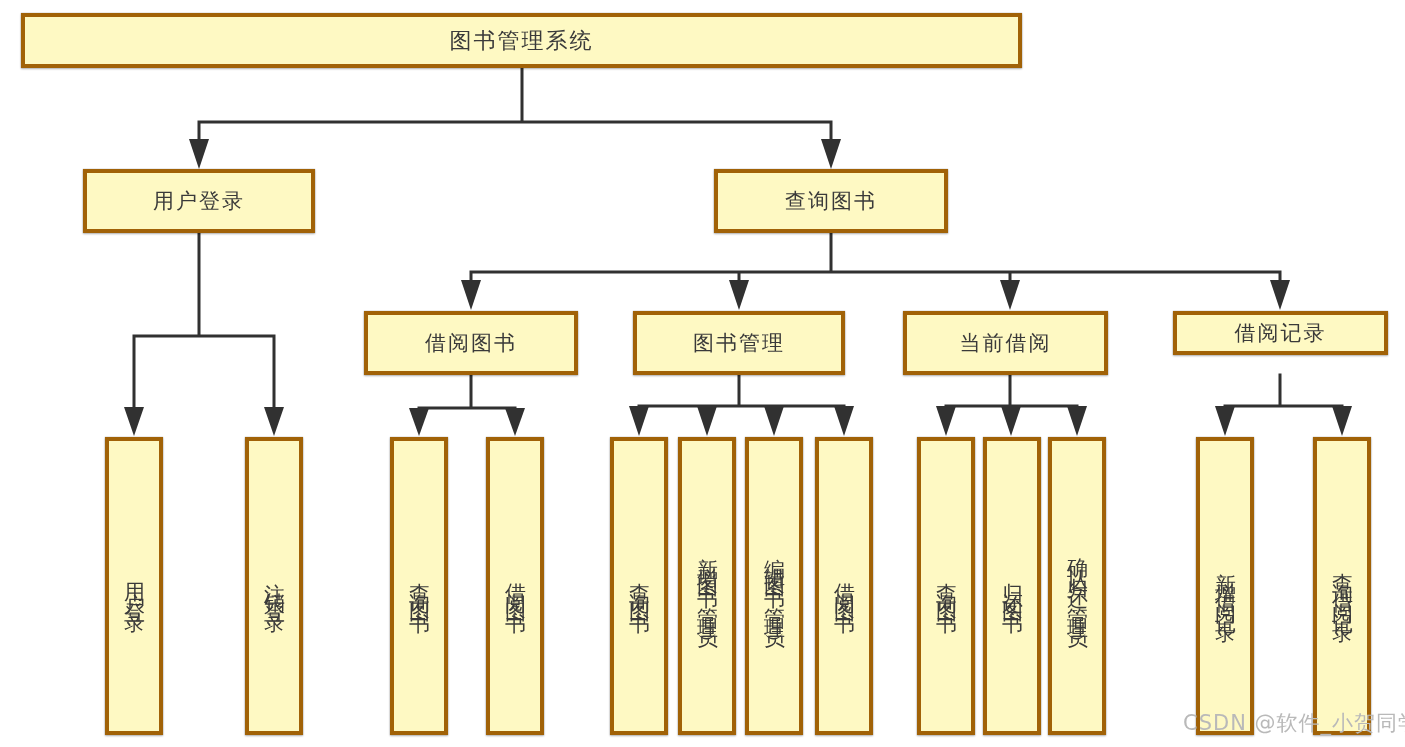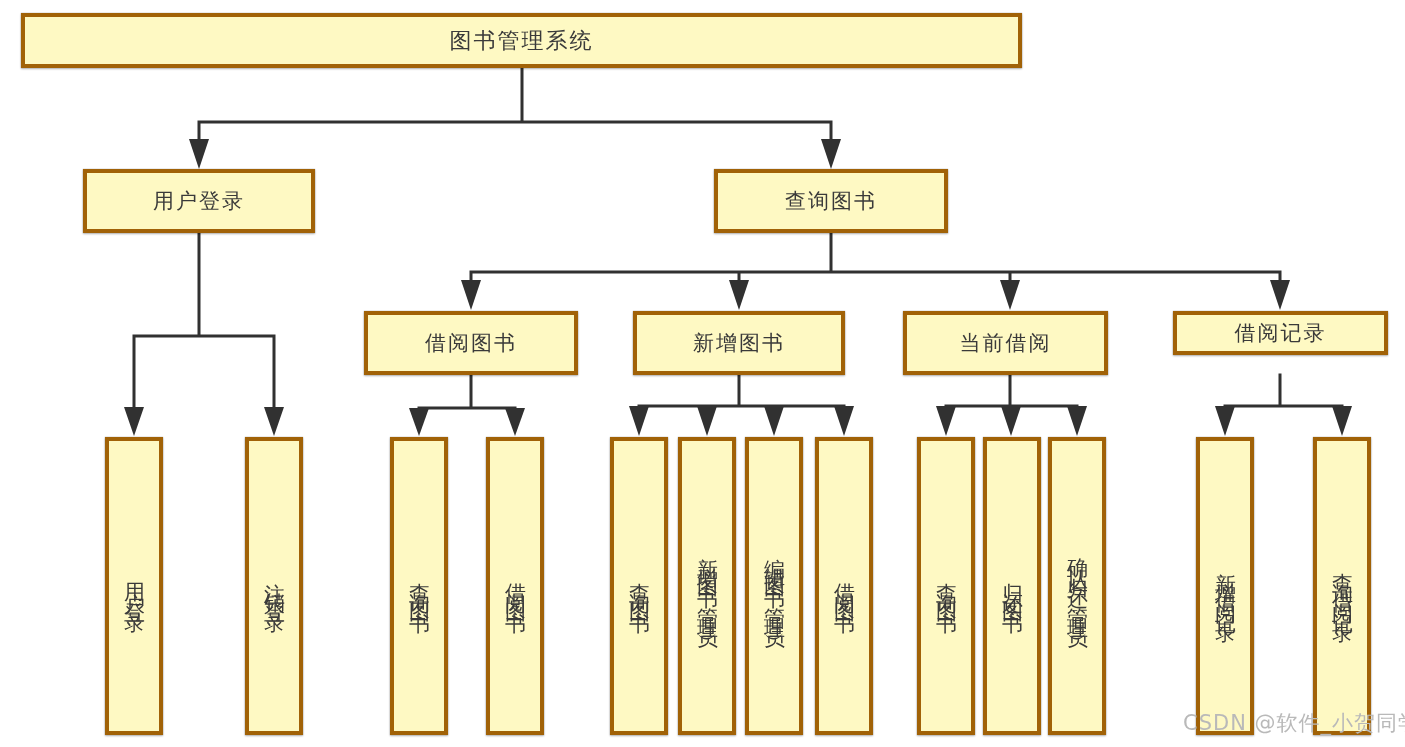--- a/index.html
+++ b/index.html
@@ -79,21 +79,21 @@
     <span class="hlabel">用户登录</span>
   </div>
   <div class="node" style="left:714px;top:169px;width:234px;height:64px">
     <span class="hlabel">查询图书</span>
   </div>
 
   <div class="node" style="left:364px;top:311px;width:214px;height:64px">
     <span class="hlabel">借阅图书</span>
   </div>
   <div class="node" style="left:633px;top:311px;width:212px;height:64px">
-    <span class="hlabel">新增图书</span>
+    <span class="hlabel">图书管理</span>
   </div>
   <div class="node" style="left:903px;top:311px;width:205px;height:64px">
     <span class="hlabel">当前借阅</span>
   </div>
   <div class="node" style="left:1173px;top:311px;width:215px;height:44px">
     <span class="hlabel">借阅记录</span>
   </div>
 
   <div class="node leaf" style="left:105px;top:437px;width:58px;height:298px">
     <span class="vlabel">用户登录</span>

